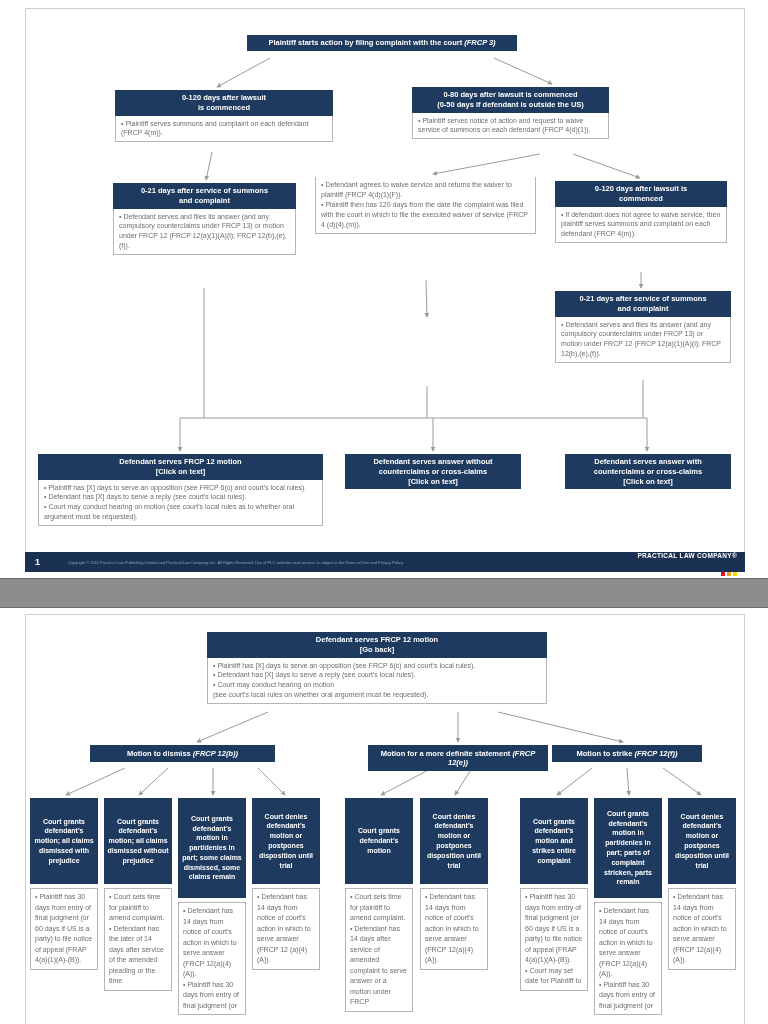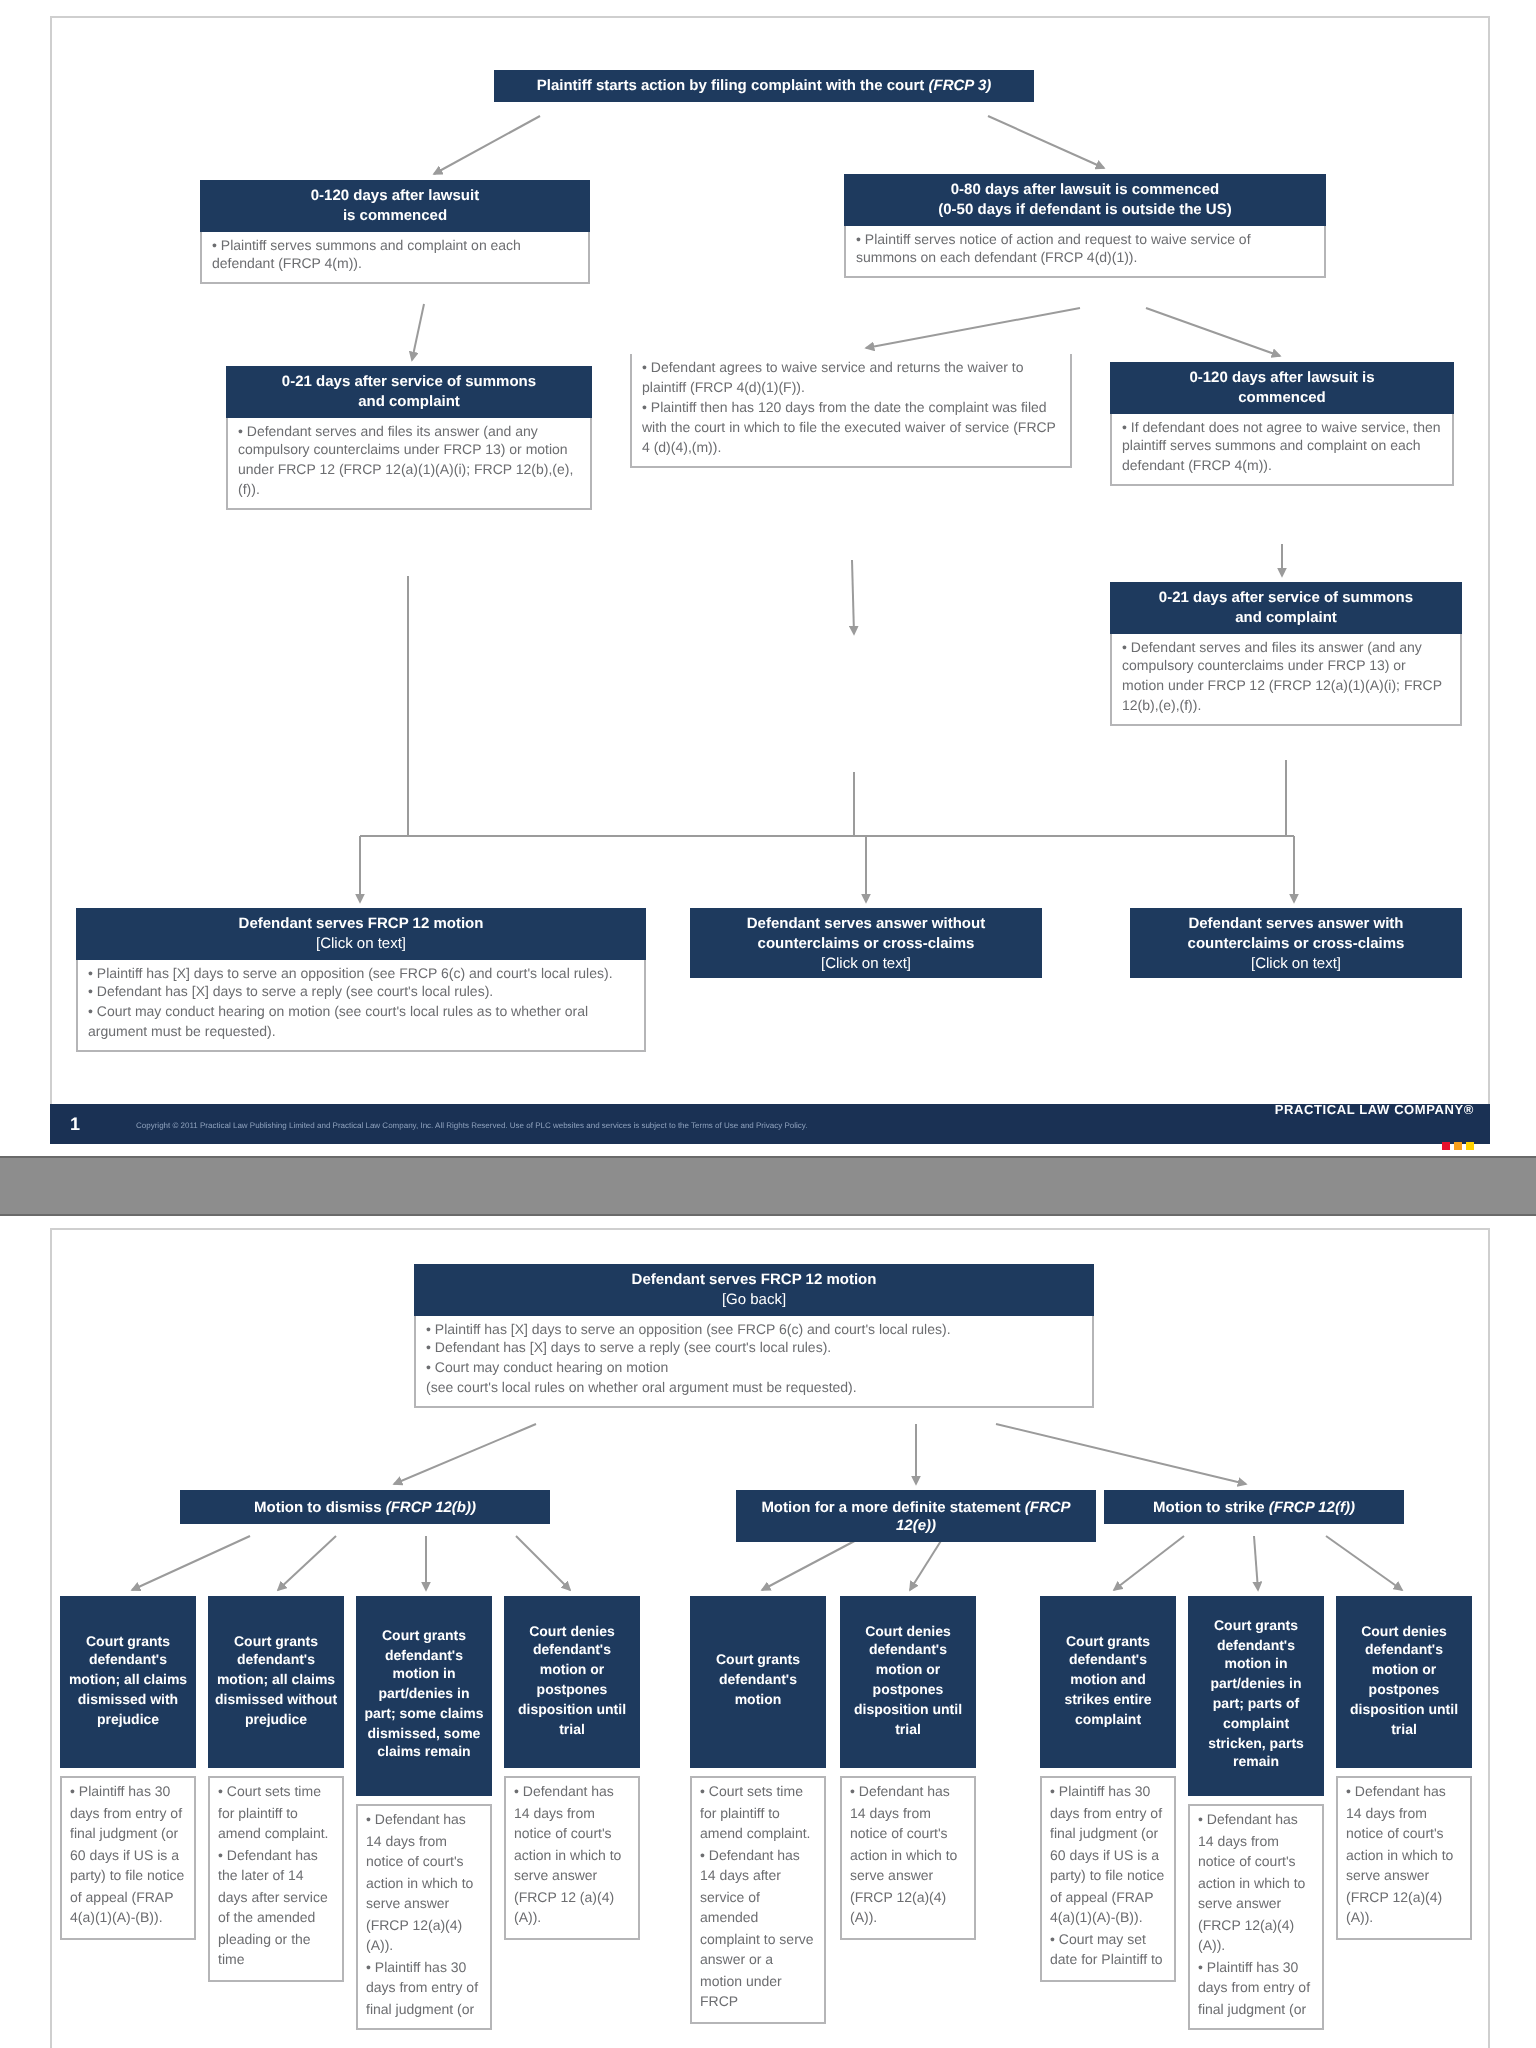--- a/index.html
+++ b/index.html
@@ -5,21 +5,21 @@
   html,body{margin:0;padding:0;background:#ffffff;}
   body{width:768px;font-family:"Liberation Sans",sans-serif;}
   .page{position:relative;width:768px;background:#fff;overflow:hidden;}
   #page1{height:578px;}
   #page2{height:416px;}
   .divider{height:30px;background:#8d8d8d;border-top:1px solid #6a6a6a;border-bottom:1px solid #6a6a6a;box-sizing:border-box;}
   .frame{position:absolute;border:1px solid #cfcfcf;}
   .lines{position:absolute;left:0;top:0;pointer-events:none;}
   .node{position:absolute;box-sizing:border-box;}
   .hdrbox{background:#1e3a5e;color:#fff;font-weight:bold;text-align:center;font-size:7.5px;line-height:1.3;padding:3px 4px;white-space:pre-line;}
-  .hdrbox .sub{display:block;font-weight:normal;}
+  .hdrbox .sub{display:block;font-weight:bold;}
   .hdrbox .t{display:block;}
   .cite{font-style:italic;}
   .body{background:#fff;border:1px solid #b5b5b7;border-top:none;color:#6c6d70;font-size:7px;line-height:1.42;padding:3px 5px;text-align:left;white-space:pre-line;}
   .bar{background:#1e3a5e;color:#fff;font-weight:bold;text-align:center;font-size:7.5px;padding:4px 2px;position:absolute;box-sizing:border-box;}
   .out-h{position:absolute;background:#1e3a5e;color:#fff;font-size:7px;font-weight:bold;text-align:center;display:flex;align-items:center;justify-content:center;padding:2px 3px;box-sizing:border-box;line-height:1.4;}
   .out-b{position:absolute;background:#fff;border:1px solid #b5b5b7;color:#6c6d70;font-size:7px;line-height:1.5;padding:3px 4px;box-sizing:border-box;white-space:pre-line;}
   .footer{position:absolute;left:0;right:0;bottom:0;height:20px;background:#1a3154;color:#fff;display:flex;align-items:center;}
   .footer .pno{font-size:9px;font-weight:bold;margin-left:10px;}
   .footer .copy{font-size:4px;color:#8fa2bd;margin-left:28px;flex:1;white-space:nowrap;overflow:hidden;}
   .footer .brandwrap{margin-right:8px;text-align:right;line-height:1.1;}
@@ -53,27 +53,27 @@
       <line x1="180" y1="418" x2="180" y2="451" marker-end="url(#arr1)"></line>
       <line x1="433" y1="418" x2="433" y2="451" marker-end="url(#arr1)"></line>
       <line x1="647" y1="418" x2="647" y2="451" marker-end="url(#arr1)"></line>
     </g>
   </svg>
 
   <div class="node" style="left:247px;top:35px;width:270px;">
     <div class="hdrbox"><span>Plaintiff starts action by filing complaint with the court </span><span class="cite">(FRCP 3)</span></div>
   </div>
 
-  <div class="node" style="left:100px;top:90px;width:195px;">
+  <div class="node" style="left:115px;top:90px;width:218px;">
     <div class="hdrbox">0-120 days after lawsuit
 is commenced</div>
     <div class="body">• Plaintiff serves summons and complaint on each defendant (FRCP 4(m)).</div>
   </div>
 
-  <div class="node" style="left:422px;top:87px;width:241px;">
+  <div class="node" style="left:412px;top:87px;width:197px;">
     <div class="hdrbox">0-80 days after lawsuit is commenced
 (0-50 days if defendant is outside the US)</div>
     <div class="body">• Plaintiff serves notice of action and request to waive service of summons on each defendant (FRCP 4(d)(1)).</div>
   </div>
 
   <div class="node" style="left:113px;top:183px;width:183px;">
     <div class="hdrbox">0-21 days after service of summons
 and complaint</div>
     <div class="body">• Defendant serves and files its answer (and any compulsory counterclaims under FRCP 13) or motion under FRCP 12 (FRCP 12(a)(1)(A)(i); FRCP 12(b),(e),(f)).</div>
   </div>

